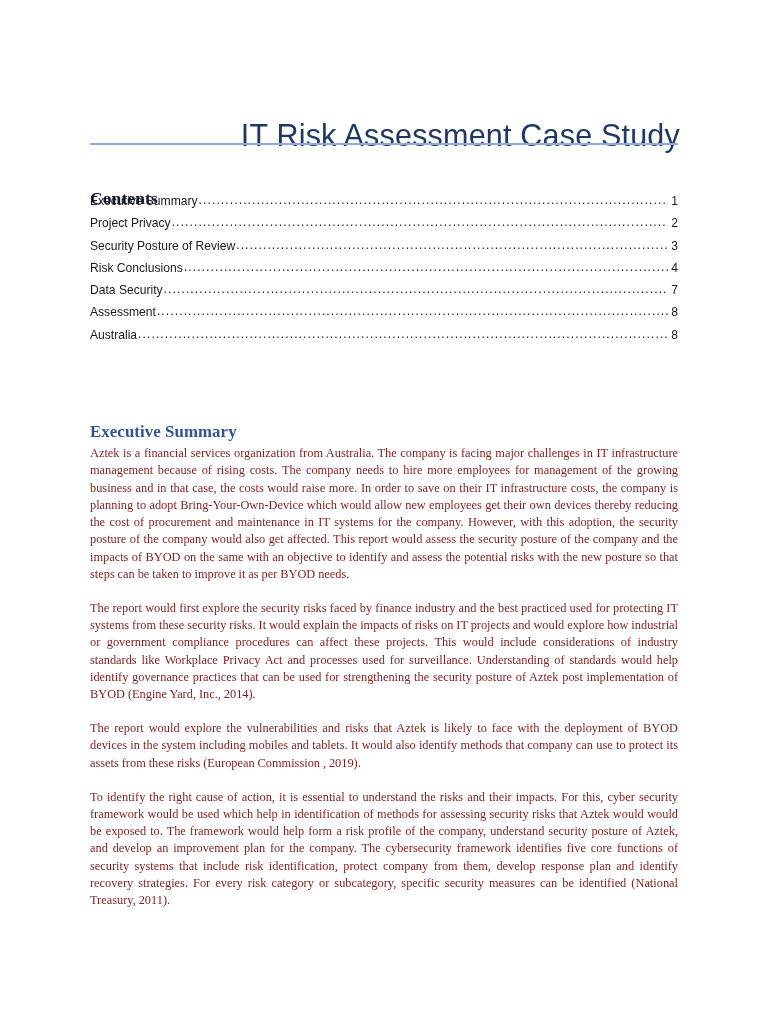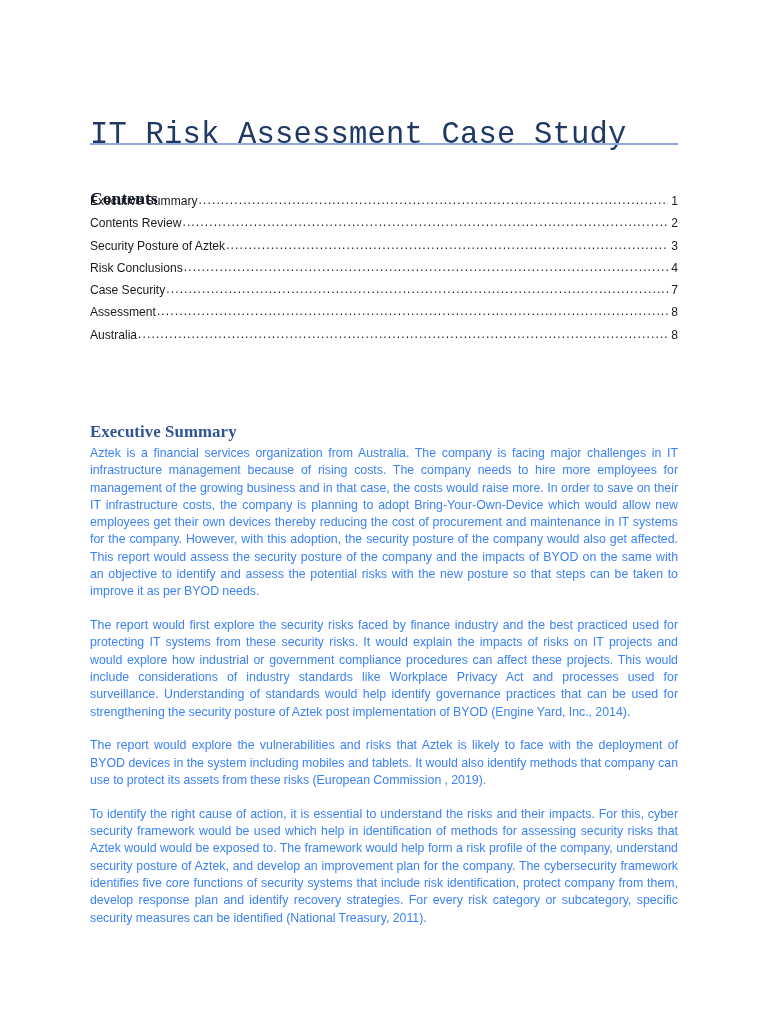--- a/index.html
+++ b/index.html
@@ -23,27 +23,28 @@
     background: #ffffff;
     overflow: hidden;
   }
 
   
   .doc-title {
     position: absolute;
     left: 90px;
     top: 98px;
     width: 590px;
-    font-family: Liberation Mono, monospace;
+    font-family: Liberation Sans, sans-serif;
     font-size: 30.5px;
     font-weight: 400;
     color: #1F3864;
     letter-spacing: 0.2px;
     line-height: 1.15;
     white-space: nowrap;
+    text-align: right;
   }
   .title-rule {
     position: absolute;
     left: 90px;
     top: 143px;
     width: 588px;
     height: 2px;
     background: #8FAADC;
   }
 
@@ -106,24 +107,24 @@
   }
 
   
   .body-block {
     position: absolute;
     left: 90px;
     top: 445px;
     width: 588px;
   }
   .para {
-    font-family: Liberation Sans, sans-serif;
+    font-family: Liberation Serif, serif;
     font-size: 12.35px;
     line-height: 17.3px;
-    color: #3b82f6;
+    color: #7f1d1d;
     text-align: justify;
     text-justify: inter-word;
     margin: 0 0 16.5px 0;
     word-spacing: -0.15px;
   }
   .para:last-child { margin-bottom: 0; }
 </style>
 </head>
 <body>
 
@@ -135,36 +136,36 @@
 
   <h2 class="contents-heading">Contents</h2>
 
   <div class="toc">
       <div class="toc-row">
         <span class="toc-label">Executive Summary</span>
         <span class="toc-leader">........................................................................................................................................................................................................</span>
         <span class="toc-page">1</span>
       </div>
       <div class="toc-row">
-        <span class="toc-label">Contents Review</span>
+        <span class="toc-label">Project Privacy</span>
         <span class="toc-leader">........................................................................................................................................................................................................</span>
         <span class="toc-page">2</span>
       </div>
       <div class="toc-row">
-        <span class="toc-label">Security Posture of Aztek</span>
+        <span class="toc-label">Security Posture of Review</span>
         <span class="toc-leader">........................................................................................................................................................................................................</span>
         <span class="toc-page">3</span>
       </div>
       <div class="toc-row">
         <span class="toc-label">Risk Conclusions</span>
         <span class="toc-leader">........................................................................................................................................................................................................</span>
         <span class="toc-page">4</span>
       </div>
       <div class="toc-row">
-        <span class="toc-label">Case Security</span>
+        <span class="toc-label">Data Security</span>
         <span class="toc-leader">........................................................................................................................................................................................................</span>
         <span class="toc-page">7</span>
       </div>
       <div class="toc-row">
         <span class="toc-label">Assessment</span>
         <span class="toc-leader">........................................................................................................................................................................................................</span>
         <span class="toc-page">8</span>
       </div>
       <div class="toc-row">
         <span class="toc-label">Australia</span>

